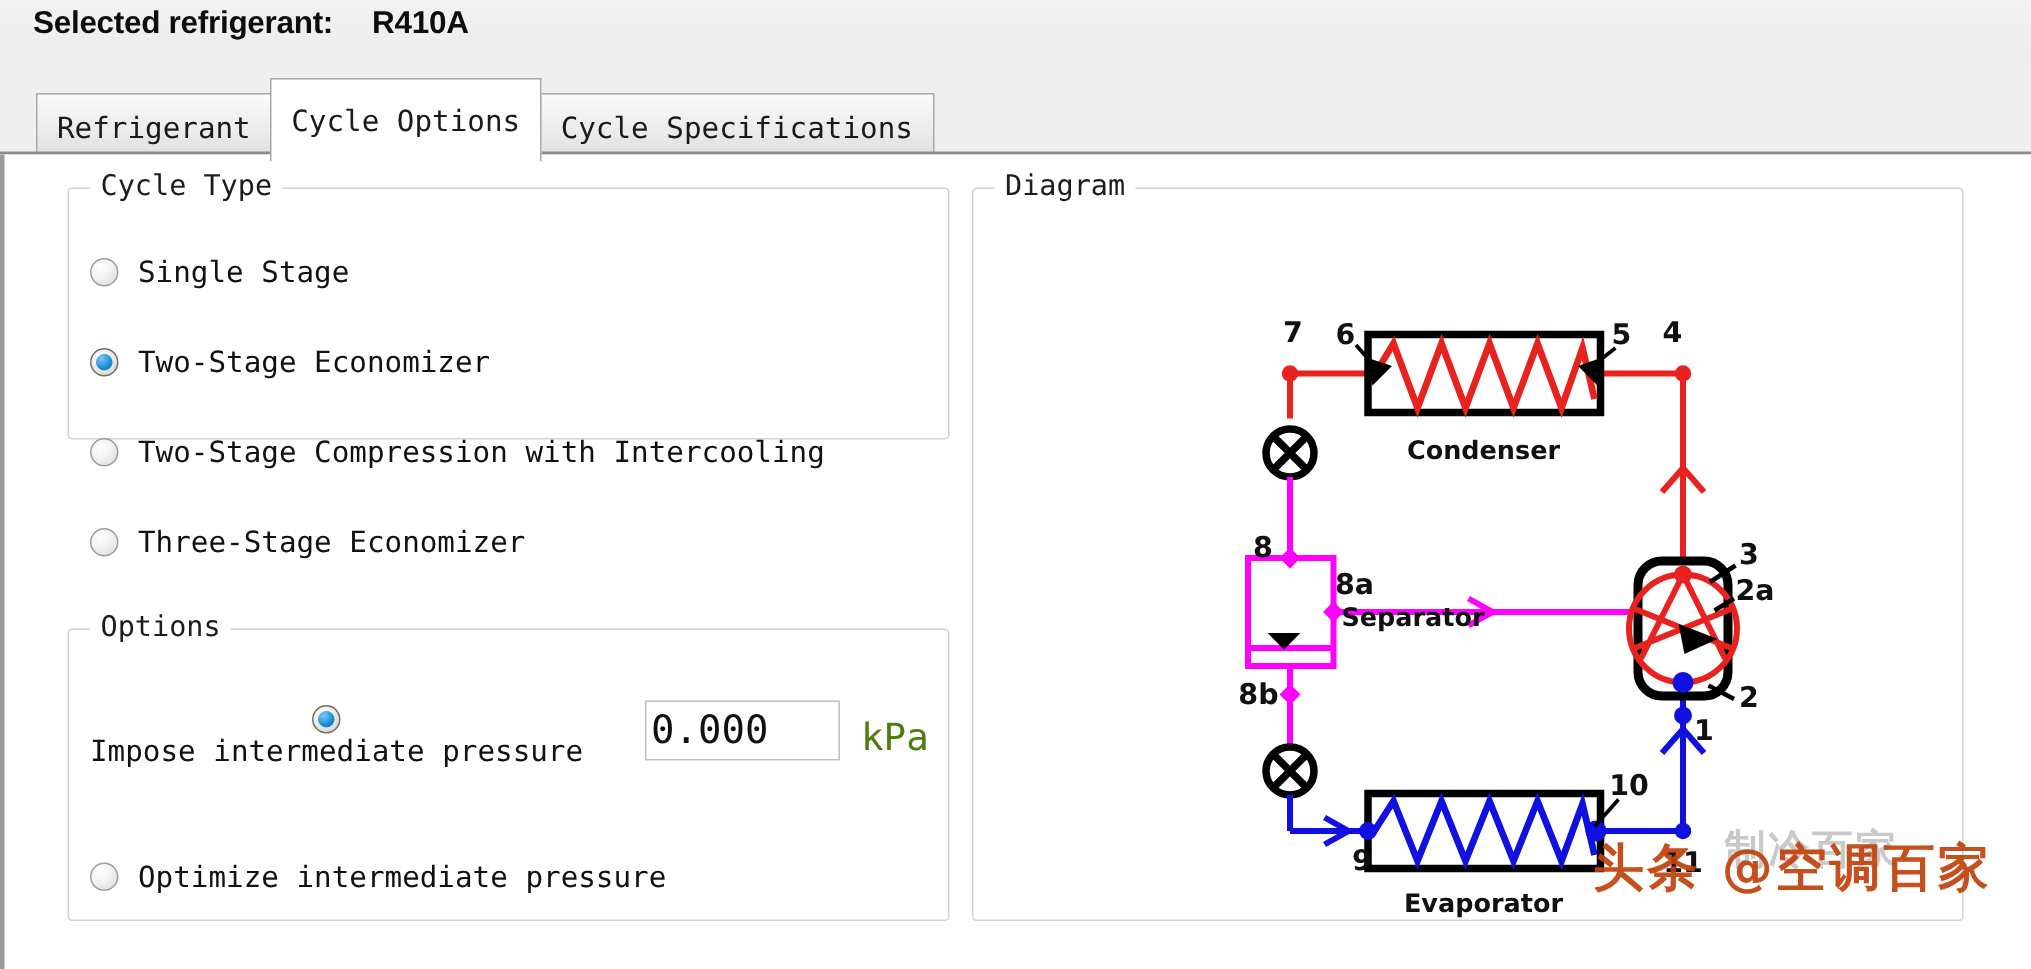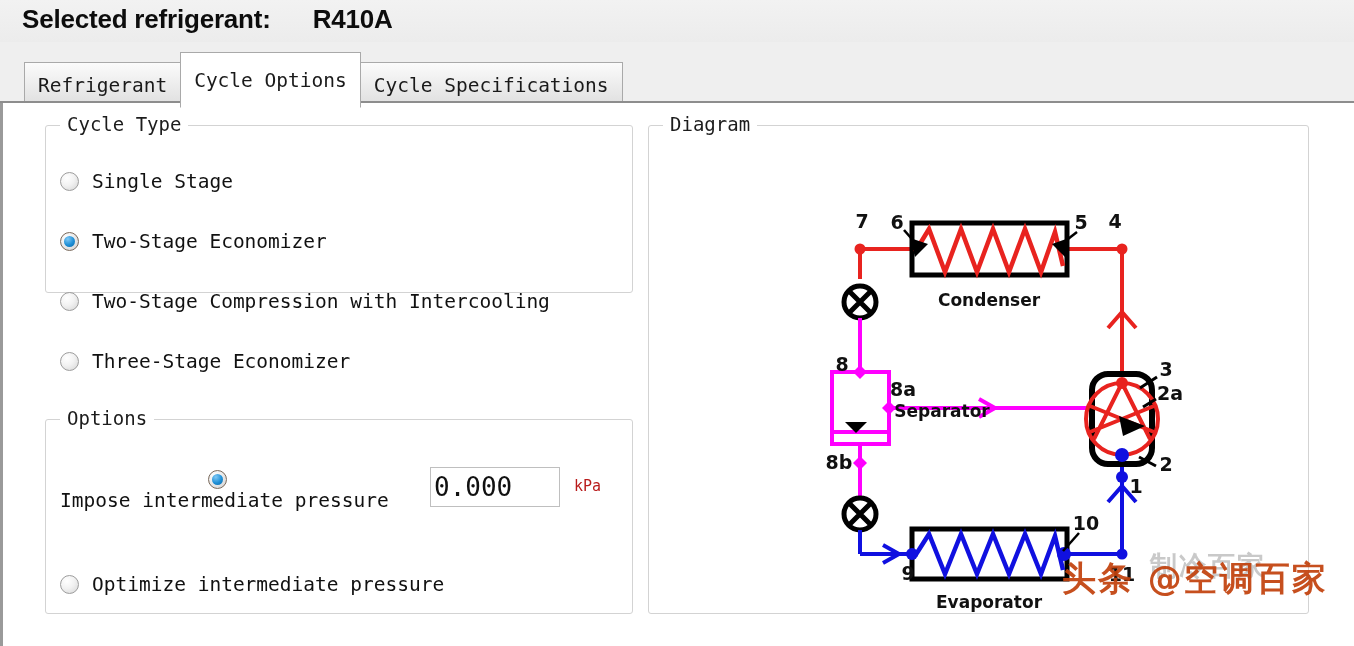--- a/index.html
+++ b/index.html
@@ -10,23 +10,23 @@
     overflow:hidden;
     position:relative;
   }
   
   #header{
     position:absolute;left:0;top:0;width:1354px;height:42px;
     background:linear-gradient(#f2f2f2,#ececec);
   }
   #header .hdr-row{
     position:absolute;left:22px;top:4px;
-    display:flex;align-items:center;gap:42px;
+    display:flex;align-items:center;gap:26px;
     font-family:"Liberation Sans",sans-serif;
-    font-weight:bold;font-size:26px;color:#0d0d0d;
+    font-weight:bold;font-size:21px;color:#0d0d0d;
     letter-spacing:-0.2px;
   }
   
   #tabstrip{
     position:absolute;left:0;top:42px;width:1354px;height:64px;
     background:#efefef;
   }
   #tabs{position:absolute;left:24px;top:10px;display:flex;align-items:flex-end;}
   .tab{
     height:46px;box-sizing:border-box;
@@ -105,21 +105,21 @@
     background:#fff;
     font-family:"DejaVu Sans Mono",monospace;
     font-size:26px;color:#111;
     padding:0 3px;
     display:flex;align-items:center;
     outline:none;
   }
   .unit-label{
     position:absolute;
     font-family:"DejaVu Sans Mono",monospace;
-    font-size:15px;color:#b91c1c;
+    font-size:25px;color:#4d7c0f;
   }
   
   #diagram-svg{position:absolute;left:0;top:0;}
   
   #watermark{
     position:absolute;left:1062px;top:556px;
     font-family:"DejaVu Sans",sans-serif;
     font-size:34px;font-weight:bold;color:#c2410c;
     letter-spacing:2px;white-space:nowrap;
     opacity:.92;

